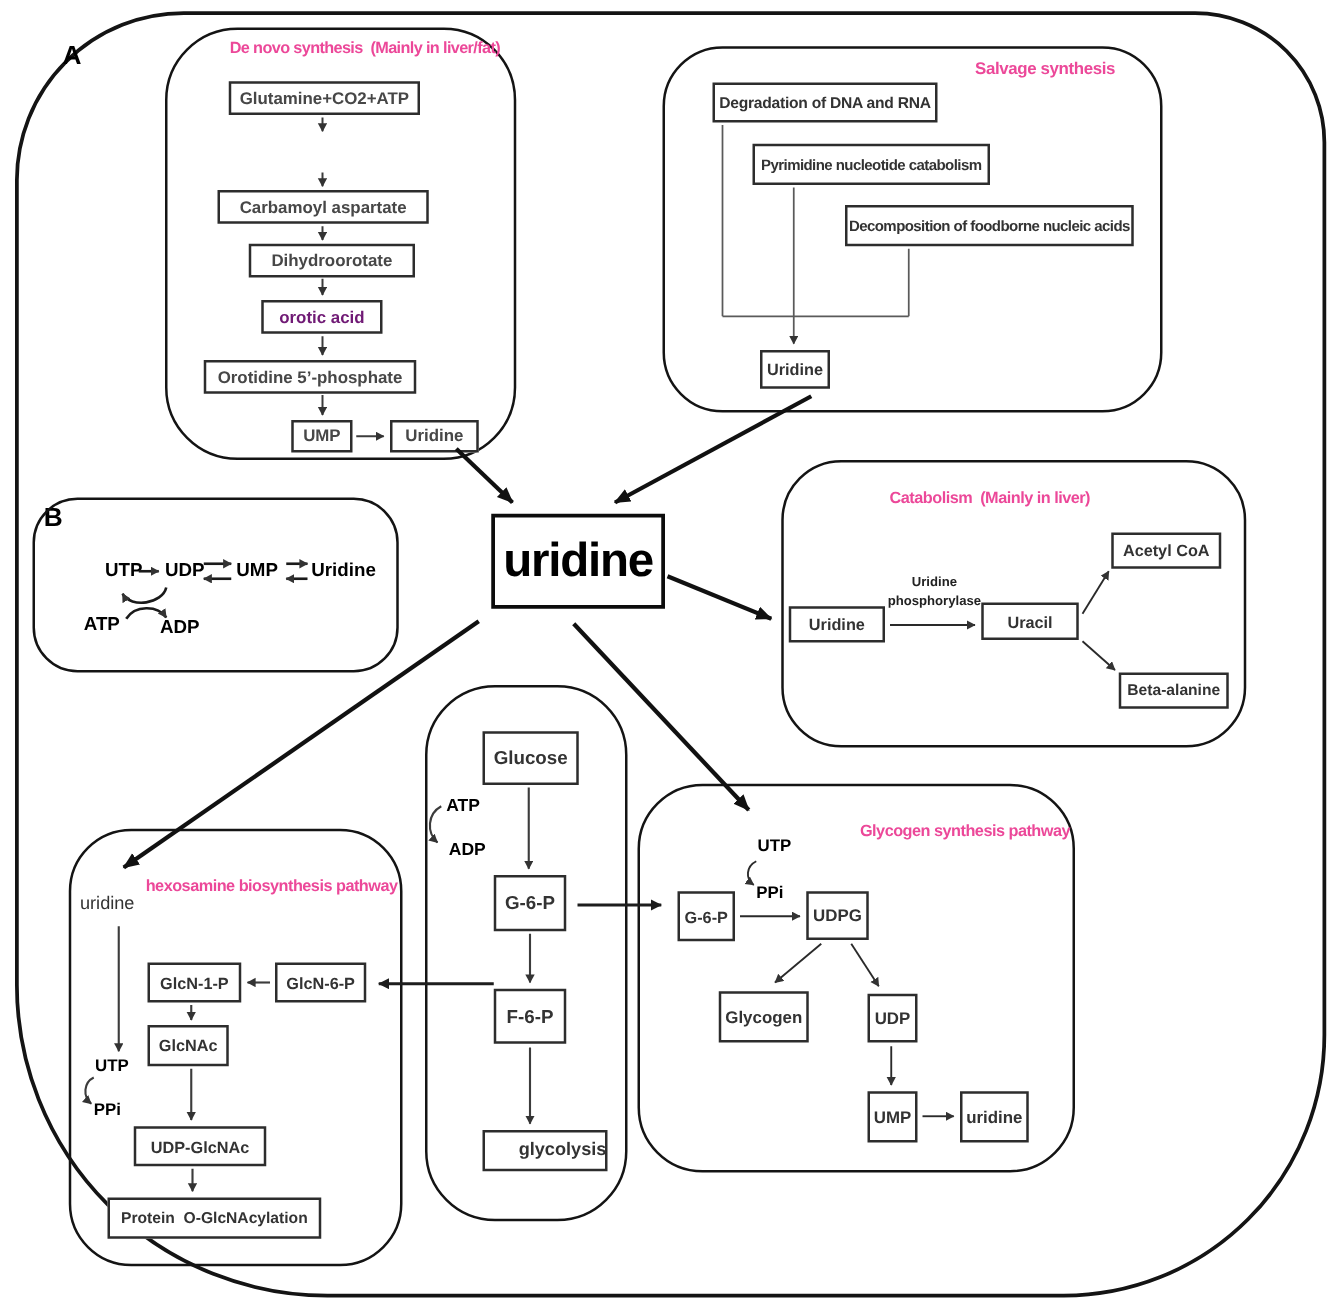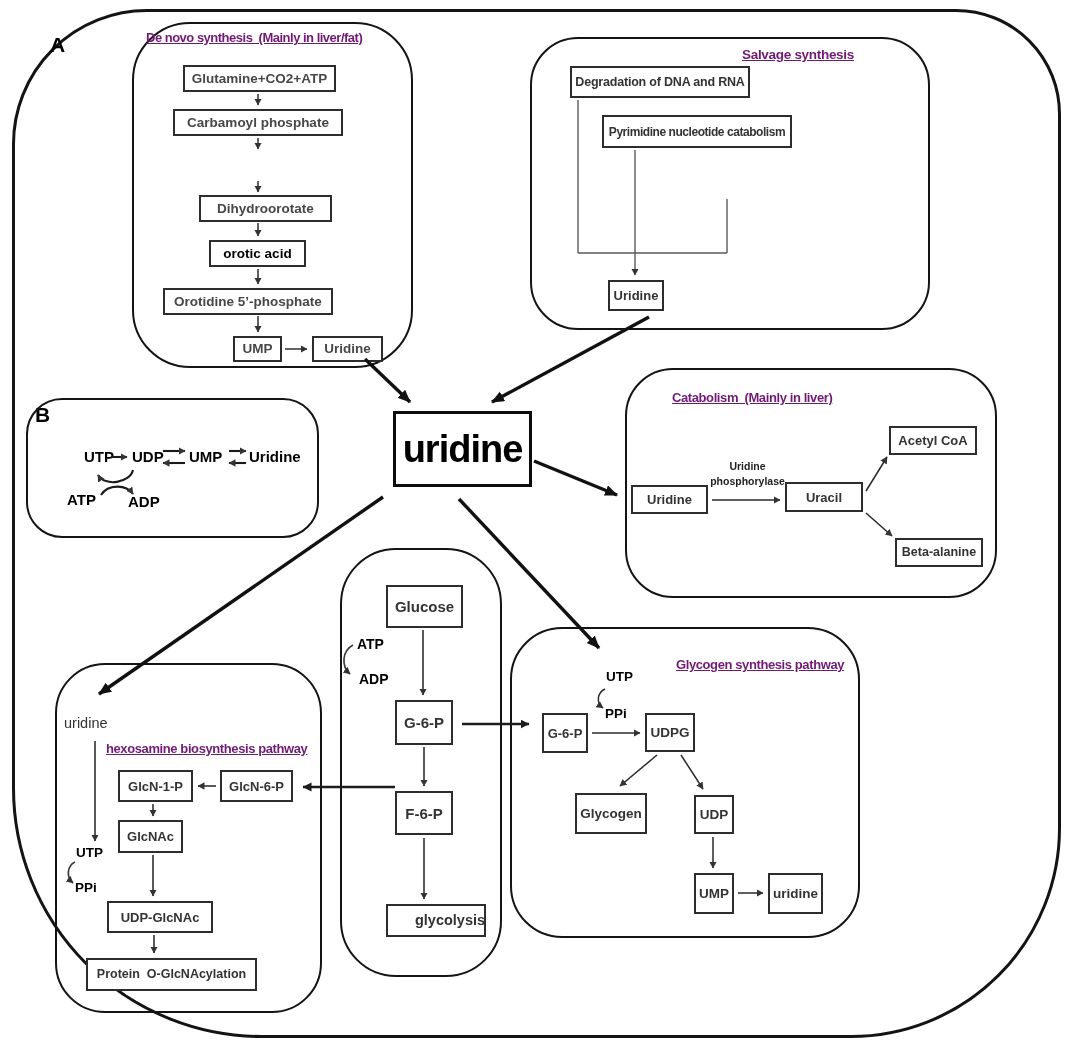--- a/index.html
+++ b/index.html
@@ -1,19 +1,19 @@
 <!DOCTYPE html>
 <html><head>
 <meta charset="utf-8">
 <style>
   html,body{margin:0;padding:0;background:#fff;}
   #fig{position:relative;width:1065px;height:1042px;background:#fff;
        font-family:"Liberation Sans",sans-serif;overflow:hidden;}
   .panel{position:absolute;border:2.5px solid #141414;background:transparent;box-sizing:border-box;}
-  .ptitle{position:absolute;font-weight:700;color:#701a75;white-space:pre;text-align:left;text-decoration:underline;}
+  .ptitle{position:absolute;font-weight:700;color:#ec4899;white-space:pre;text-align:right;}
   .box{position:absolute;background:#fff;border:2px solid #2d2d2d;box-sizing:border-box;
        display:flex;align-items:center;justify-content:center;
        font-weight:700;color:#333;white-space:pre;line-height:1;}
   .flabel{position:absolute;font-weight:700;color:#000000;white-space:pre;line-height:1;}
   .corner{position:absolute;font-weight:700;color:#000;font-size:21px;line-height:1;}
   .central{position:absolute;background:#fff;border:3.5px solid #0c0c0c;box-sizing:border-box;
        display:flex;align-items:center;justify-content:center;
        font-size:38px;font-weight:700;color:#000;letter-spacing:-1px;}
   .enz{position:absolute;font-size:10.5px;font-weight:600;color:#222;text-align:center;white-space:pre;line-height:1;}
   svg#wires{position:absolute;left:0;top:0;pointer-events:none;}
@@ -24,31 +24,32 @@
 <div id="fig">
 
   <div class="panel" style="left:12px;top:9px;width:1049px;height:1029px;border-width:3px;border-radius:135px 105px 210px 250px;"></div>
 
   <div class="corner" style="left:50px;top:34px;">A</div>
   <div class="corner" style="left:35px;top:404px;">B</div>
 
   <div class="panel" style="left:132px;top:22px;width:281px;height:346px;border-radius:58px;"></div>
   <div class="ptitle" style="left:146px;top:30px;width:254px;font-size:13px;letter-spacing:-0.5px;">De novo synthesis  (Mainly in liver/fat)</div>
   <div class="box" style="left:183px;top:65px;width:153px;height:27px;font-size:13.5px;color:#474747;">Glutamine+CO2+ATP</div>
-  <div class="box" style="left:173px;top:109px;width:170px;height:27px;font-size:13.5px;color:#474747;">Carbamoyl phosphate</div>
+  <div class="box" style="left:174px;top:152px;width:169px;height:27px;font-size:13.5px;color:#474747;">Carbamoyl aspartate</div>
   <div class="box" style="left:199px;top:195px;width:133px;height:27px;font-size:13.5px;color:#474747;">Dihydroorotate</div>
-  <div class="box" style="left:209px;top:240px;width:97px;height:27px;font-size:13.5px;color:#000000;">orotic acid</div>
+  <div class="box" style="left:209px;top:240px;width:97px;height:27px;font-size:13.5px;color:#701a75;">orotic acid</div>
   <div class="box" style="left:163px;top:288px;width:170px;height:27px;font-size:13.5px;color:#474747;">Orotidine 5’-phosphate</div>
   <div class="box" style="left:233px;top:336px;width:49px;height:26px;font-size:13.5px;color:#474747;">UMP</div>
   <div class="box" style="left:312px;top:336px;width:71px;height:26px;font-size:13.5px;color:#474747;">Uridine</div>
 
   <div class="panel" style="left:530px;top:37px;width:400px;height:293px;border-radius:48px;"></div>
   <div class="ptitle" style="left:742px;top:47px;width:150px;font-size:13.5px;letter-spacing:-0.3px;">Salvage synthesis</div>
   <div class="box" style="left:570px;top:66px;width:180px;height:32px;font-size:12.5px;letter-spacing:-0.2px;">Degradation of DNA and RNA</div>
   <div class="box" style="left:602px;top:115px;width:190px;height:33px;font-size:12px;letter-spacing:-0.45px;">Pyrimidine nucleotide catabolism</div>
+  <div class="box" style="left:676px;top:164px;width:231px;height:33px;font-size:12px;letter-spacing:-0.45px;">Decomposition of foodborne nucleic acids</div>
   <div class="box" style="left:608px;top:280px;width:56px;height:31px;font-size:13px;">Uridine</div>
 
   <div class="panel" style="left:26px;top:398px;width:293px;height:140px;border-radius:36px;"></div>
   <div class="flabel" style="left:84px;top:449px;font-size:15px;">UTP</div>
   <div class="flabel" style="left:132px;top:449px;font-size:15px;">UDP</div>
   <div class="flabel" style="left:189px;top:449px;font-size:15px;">UMP</div>
   <div class="flabel" style="left:249px;top:449px;font-size:15px;">Uridine</div>
   <div class="flabel" style="left:67px;top:492px;font-size:15px;">ATP</div>
   <div class="flabel" style="left:128px;top:494px;font-size:15px;">ADP</div>
 
@@ -76,21 +77,21 @@
   <div class="flabel" style="left:606px;top:670px;font-size:13.5px;">UTP</div>
   <div class="flabel" style="left:605px;top:707px;font-size:13.5px;">PPi</div>
   <div class="box" style="left:542px;top:713px;width:46px;height:40px;font-size:13px;">G-6-P</div>
   <div class="box" style="left:645px;top:713px;width:50px;height:39px;font-size:13.5px;">UDPG</div>
   <div class="box" style="left:575px;top:793px;width:72px;height:41px;font-size:13.5px;">Glycogen</div>
   <div class="box" style="left:694px;top:795px;width:40px;height:39px;font-size:13.5px;">UDP</div>
   <div class="box" style="left:694px;top:873px;width:40px;height:41px;font-size:13.5px;">UMP</div>
   <div class="box" style="left:768px;top:873px;width:55px;height:41px;font-size:13.5px;">uridine</div>
 
   <div class="panel" style="left:55px;top:663px;width:267px;height:350px;border-radius:50px;"></div>
-  <div class="ptitle" style="left:106px;top:701px;width:212px;font-size:13px;letter-spacing:-0.4px;margin-top:40px;">hexosamine biosynthesis pathway</div>
+  <div class="ptitle" style="left:106px;top:701px;width:212px;font-size:13px;letter-spacing:-0.4px;">hexosamine biosynthesis pathway</div>
   <div class="flabel" style="left:64px;top:716px;font-size:14.5px;font-weight:400;color:#333;">uridine</div>
   <div class="flabel" style="left:76px;top:846px;font-size:13.5px;">UTP</div>
   <div class="flabel" style="left:75px;top:881px;font-size:13.5px;">PPi</div>
   <div class="box" style="left:118px;top:770px;width:75px;height:32px;font-size:13px;">GlcN-1-P</div>
   <div class="box" style="left:220px;top:770px;width:73px;height:32px;font-size:13px;">GlcN-6-P</div>
   <div class="box" style="left:118px;top:820px;width:65px;height:33px;font-size:13px;">GlcNAc</div>
   <div class="box" style="left:107px;top:901px;width:106px;height:32px;font-size:13px;">UDP-GlcNAc</div>
   <div class="box" style="left:86px;top:958px;width:171px;height:33px;font-size:12.5px;">Protein  O-GlcNAcylation</div>
 
   <svg id="wires" width="1065" height="1042" viewBox="0 0 1065 1042">

